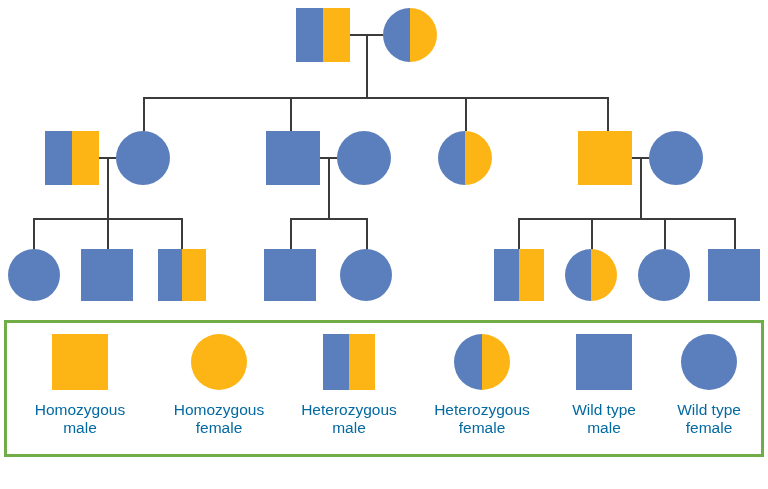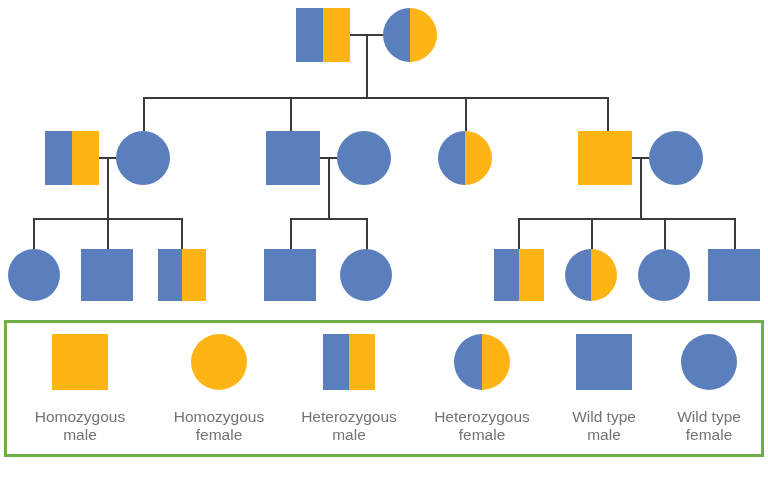--- a/index.html
+++ b/index.html
@@ -63,24 +63,23 @@
     display: flex;
     align-items: center;
     justify-content: center;
   }
   .leg-swatch {
     display: block;
   }
   .leg-label {
     font-size: 15.5px;
     line-height: 1.18;
-    color: #737373;
+    color: #0369a1;
     white-space: pre-line;
     padding: 0 2px;
-    margin-top: 7px;
   }
 </style>
 </head>
 <body>
 
 <div id="stage">
 
   <div class="sym sq fill-het" style="left:296px; top:8px; width:54px; height:54px;"></div>
   <div class="sym ci fill-het" style="left:383px; top:8px; width:54px; height:54px;"></div>
 

